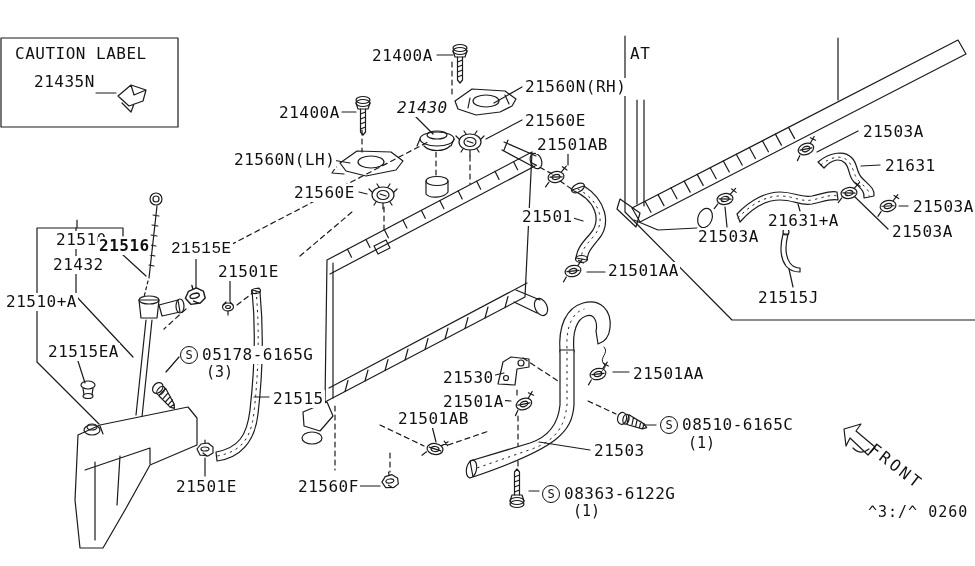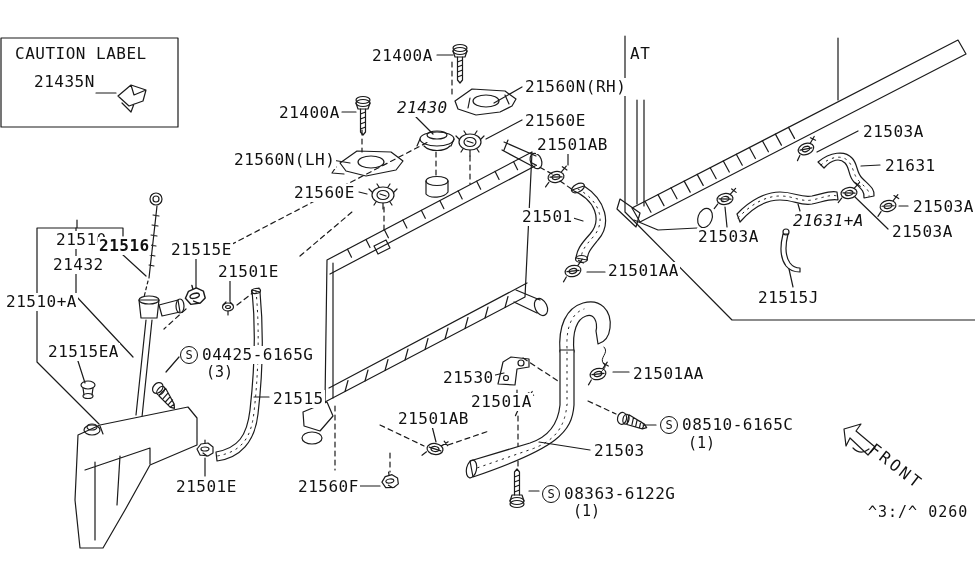--- a/index.html
+++ b/index.html
@@ -267,44 +267,44 @@
 <div class="label" style="left:536px;top:136px;">21501AB</div>
 <div class="label" style="left:278px;top:104px;">21400A</div>
 <div class="label" style="left:233px;top:151px;">21560N(LH)</div>
 <div class="label" style="left:293px;top:184px;">21560E</div>
 <div class="label" style="left:521px;top:208px;text-align:center;">21501</div>
 <div class="label" style="left:607px;top:262px;">21501AA</div>
 <div class="label" style="left:55px;top:220px;margin-top:11px;">21510</div>
 <div class="label" style="left:98px;top:237px;font-weight:bold;">21516</div>
 <div class="label" style="left:52px;top:256px;">21432</div>
 <div class="label" style="left:5px;top:293px;">21510+A</div>
-<div class="label" style="left:170px;top:241px;">21515E</div>
+<div class="label" style="left:170px;top:241px;font-family:Liberation Mono, monospace;">21515E</div>
 <div class="label" style="left:217px;top:263px;">21501E</div>
 <div class="label" style="left:47px;top:343px;">21515EA</div>
 <div class="label" style="left:272px;top:390px;">21515</div>
 <div class="label" style="left:175px;top:478px;">21501E</div>
 <div class="label" style="left:297px;top:478px;">21560F</div>
 <div class="label" style="left:442px;top:369px;">21530</div>
-<div class="label" style="left:442px;top:393px;margin-left:28px;">21501A</div>
+<div class="label" style="left:442px;top:393px;">21501A</div>
 <div class="label" style="left:397px;top:410px;">21501AB</div>
 <div class="label" style="left:593px;top:442px;">21503</div>
 <div class="label" style="left:632px;top:365px;">21501AA</div>
 
 <div class="label" style="left:629px;top:45px;">AT</div>
 <div class="label" style="left:862px;top:123px;">21503A</div>
 <div class="label" style="left:884px;top:157px;">21631</div>
 <div class="label" style="left:912px;top:198px;">21503A</div>
 <div class="label" style="left:891px;top:223px;">21503A</div>
 <div class="label" style="left:697px;top:228px;">21503A</div>
-<div class="label" style="left:792px;top:212px;font-style:italic;">21631+A</div>
+<div class="label" style="left:767px;top:212px;">21631+A</div>
 <div class="label" style="left:757px;top:289px;">21515J</div>
 
 <div class="srow" style="left:180px;top:346px;">
   <span class="scircle">S</span>
-  <span class="stext">04425-6165G</span>
+  <span class="stext">05178-6165G</span>
 </div>
 <div class="qty" style="left:206px;top:364px;">(3)</div>
 
 <div class="srow" style="left:660px;top:416px;">
   <span class="scircle">S</span>
   <span class="stext">08510-6165C</span>
 </div>
 <div class="qty" style="left:688px;top:435px;">(1)</div>
 
 <div class="srow" style="left:542px;top:485px;">

